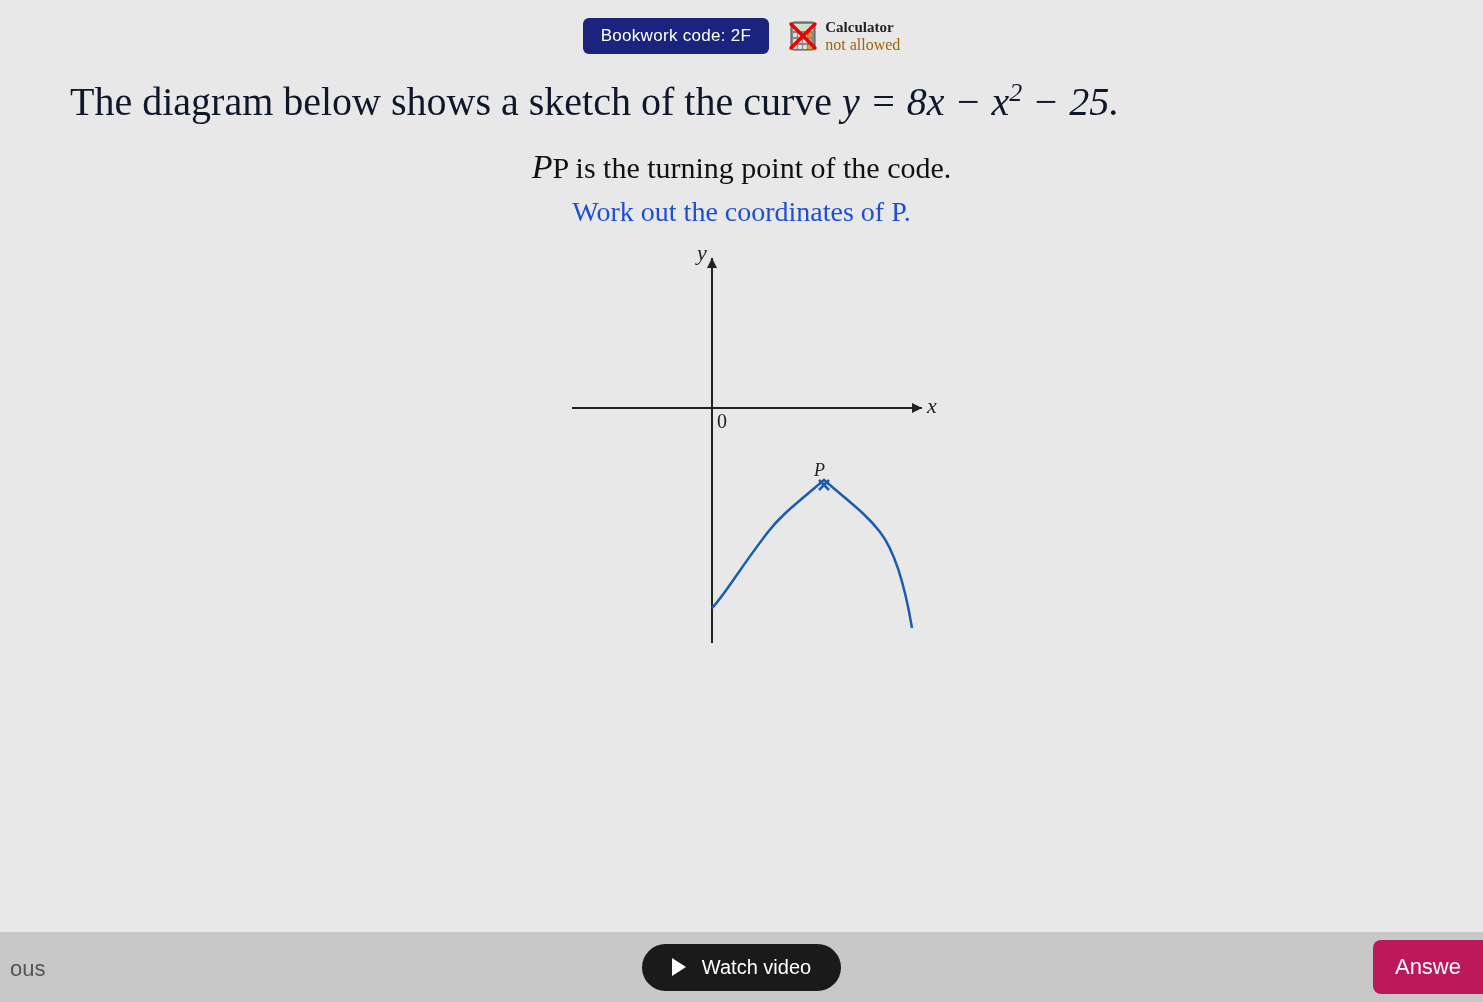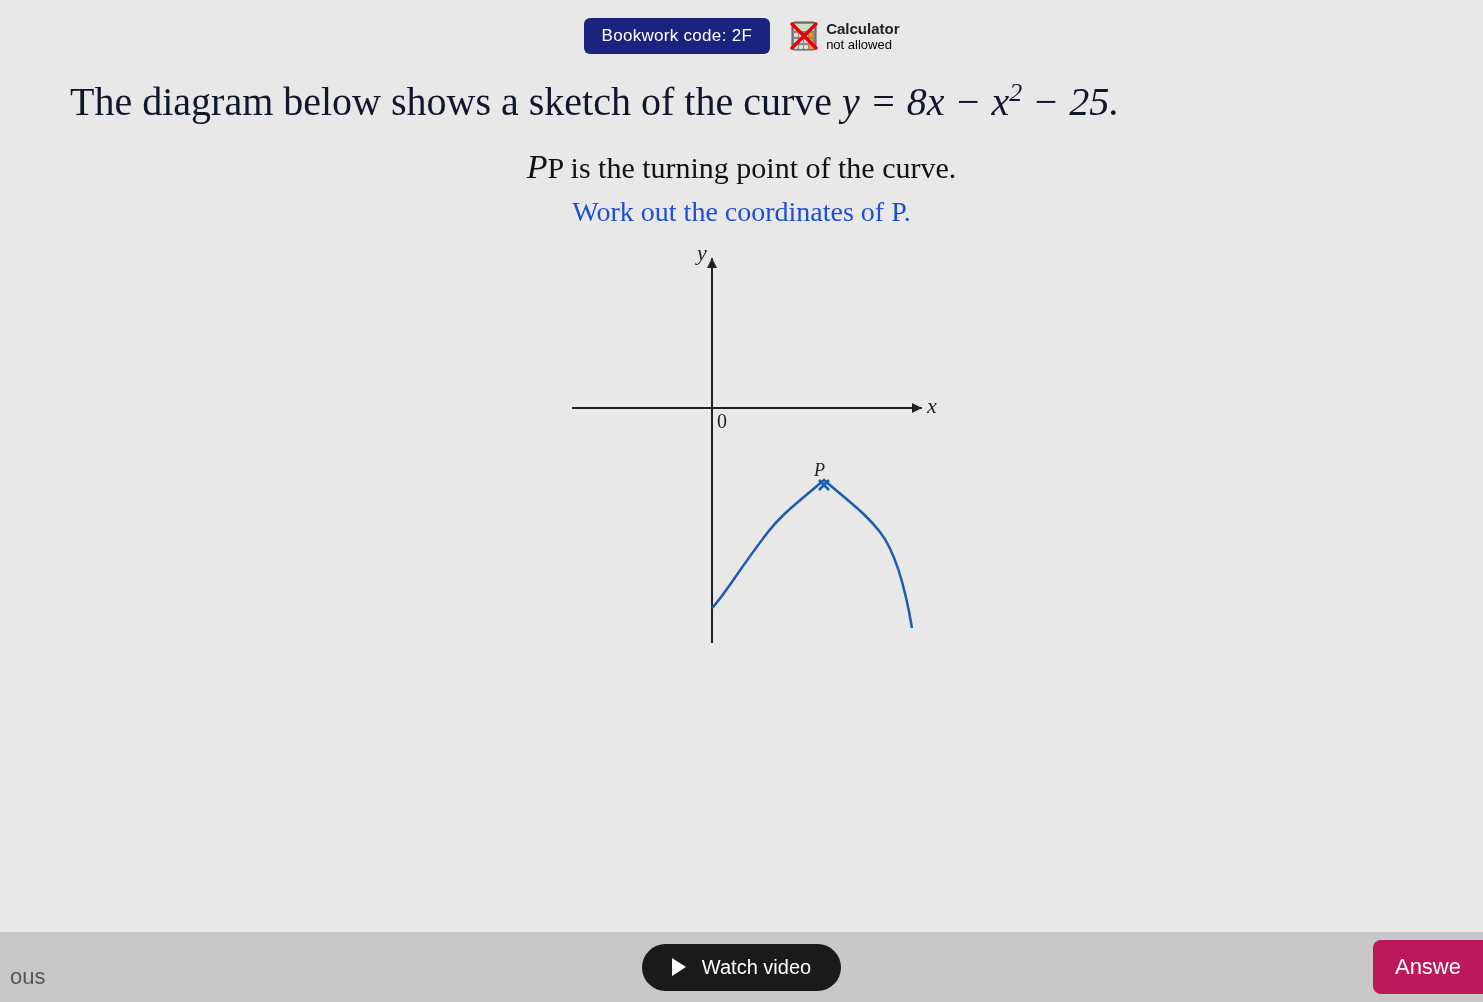--- a/index.html
+++ b/index.html
@@ -39,21 +39,21 @@
       font-size: 17px;
       font-family: Arial, sans-serif;
       font-weight: 500;
       letter-spacing: 0.3px;
     }
 
     .calculator-badge {
       display: flex;
       align-items: center;
       gap: 6px;
-      font-family: Liberation Sans, sans-serif;
+      font-family: Liberation Serif, serif;
       font-size: 14px;
       color: #222;
     }
 
     .calc-icon {
       position: relative;
       width: 32px;
       height: 32px;
     }
 
@@ -136,21 +136,21 @@
       border-radius: 8px 0 0 8px;
       padding: 14px 22px;
       font-size: 22px;
       font-family: Arial, sans-serif;
       border: none;
       cursor: pointer;
     }
 
     .ous-label {
       position: absolute;
-      bottom: 12px;
+      bottom: 20px;
       left: 10px;
       font-size: 22px;
       color: #555;
       font-family: Arial, sans-serif;
     }
 
     sup {
       font-size: 0.65em;
       vertical-align: super;
     }
@@ -180,31 +180,31 @@
           <rect x="11" y="25" width="4" height="4" rx="1" fill="#ddd"></rect>
           <rect x="16" y="25" width="4" height="4" rx="1" fill="#ddd"></rect>
           <rect x="21" y="25" width="4" height="4" rx="1" fill="#f90"></rect>
 
           <line x1="4" y1="4" x2="28" y2="28" stroke="#e00" stroke-width="3.5" stroke-linecap="round"></line>
           <line x1="28" y1="4" x2="4" y2="28" stroke="#e00" stroke-width="3.5" stroke-linecap="round"></line>
         </svg>
       </div>
       <div>
         <div style="font-weight:600; font-size:15px;">Calculator</div>
-        <div style="font-size:13px; color:#000000;">not allowed</div>
+        <div style="font-size:16px; color:#a16207;">not allowed</div>
       </div>
     </div>
   </div>
 
   <div class="question-text">
     <span>The diagram below shows a sketch of the curve </span><span style="font-style:italic;"><i>y</i> = 8<i>x</i> − <i>x</i><sup>2</sup> − 25.</span>
   </div>
 
   <div class="sub-text">
-    <span style="font-style:italic; font-size:34px;">P</span><span style="font-size:30px;">P is the turning point of the curve.</span>
+    <span style="font-style:italic; font-size:34px;">P</span><span style="font-size:30px;">P is the turning point of the code.</span>
   </div>
 
   <div class="sub-text2">Work out the coordinates of P.</div>
 
   <div class="graph-container">
     <svg viewBox="0 0 400 400" xmlns="http://www.w3.org/2000/svg">
 
       <rect width="400" height="400" fill="#e8e8e8"></rect>
 
       <line x1="30" y1="160" x2="380" y2="160" stroke="#222" stroke-width="2"></line>

